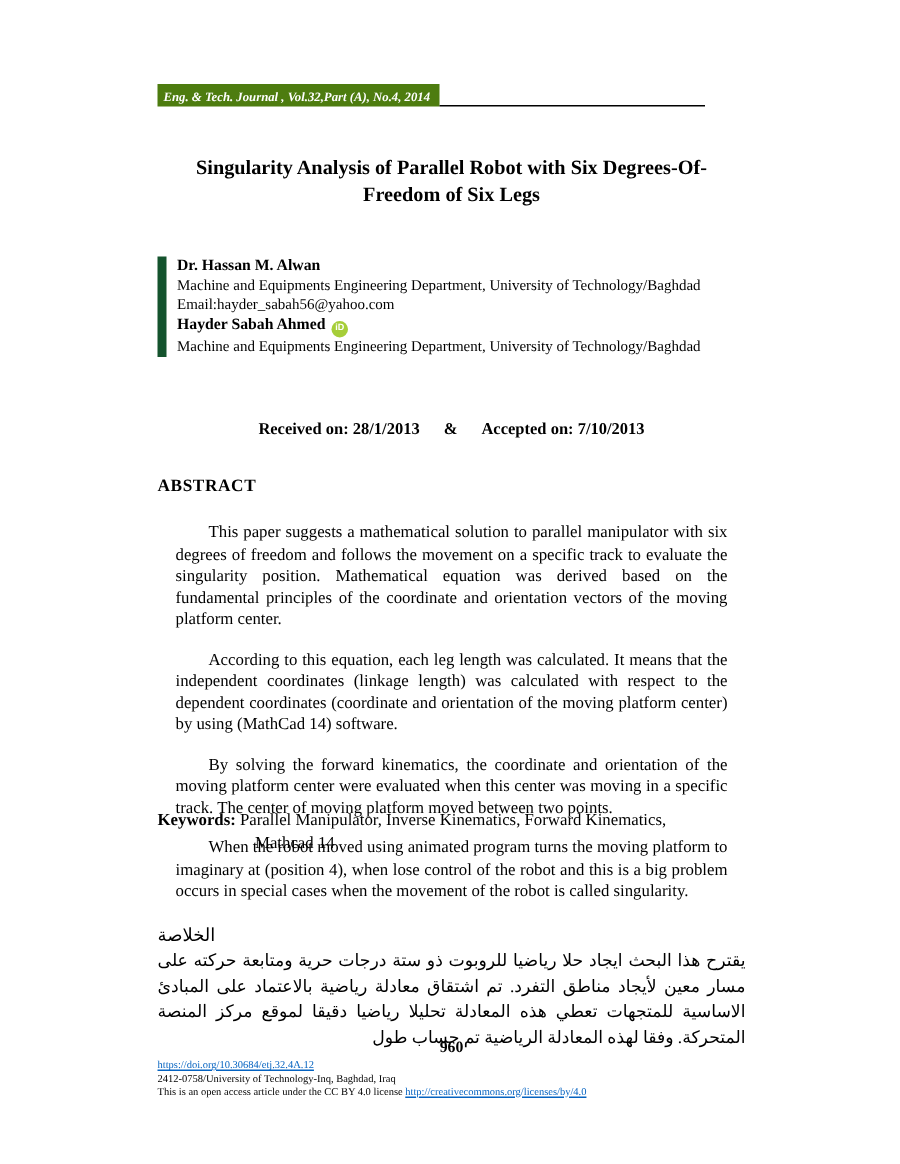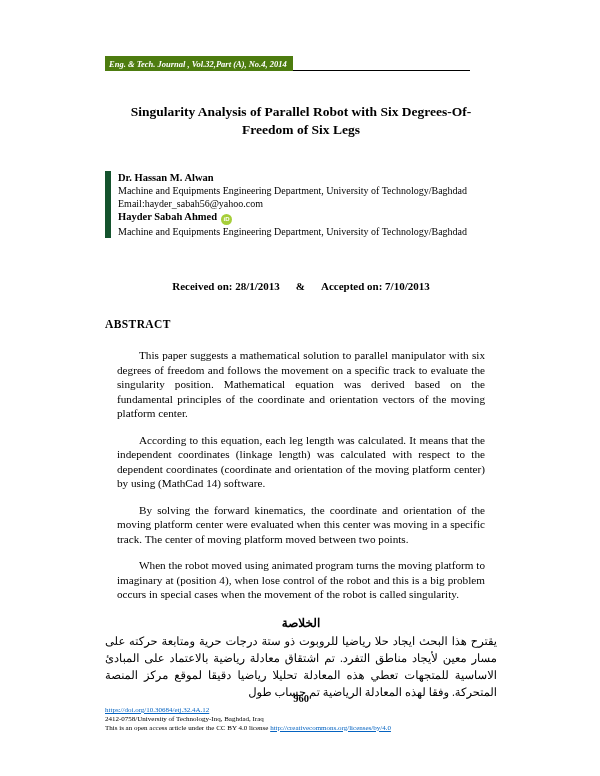--- a/index.html
+++ b/index.html
@@ -60,21 +60,21 @@
   }
   .keywords .kw-label { font-weight: bold; }
   .keywords .kw-line2 { margin-left: 65px; }
 
   .arabic-title {
     position: absolute; top: 578px; left: 105px; width: 392px;
     direction: rtl; text-align: center; font-weight: bold; font-size: 13px;
   }
   .arabic-heading {
     position: absolute; top: 616px; left: 105px; width: 392px;
-    direction: rtl; text-align: center; font-weight: bold; font-size: 12px;
+    direction: rtl; text-align: left; font-weight: normal; font-size: 12px;
   }
   .arabic-abstract {
     position: absolute; top: 633px; left: 105px; width: 392px;
     direction: rtl; text-align: justify; font-size: 11.5px; line-height: 17px;
   }
 
   .page-number {
     position: absolute; top: 693px; left: 105px; width: 392px;
     text-align: center; font-weight: bold; font-size: 10.5px;
   }
@@ -115,20 +115,27 @@
   </div>
 
   <div class="abstract-heading">ABSTRACT</div>
   <div class="abstract-body">
     <p>This paper suggests a mathematical solution to parallel manipulator with six degrees of freedom and follows the movement on a specific track to evaluate the singularity position. Mathematical equation was derived based on the fundamental principles of the coordinate and orientation vectors of the moving platform center.</p>
     <p>According to this equation, each leg length was calculated. It means that the independent coordinates (linkage length) was calculated with respect to the dependent coordinates (coordinate and orientation of the moving platform center) by using (MathCad 14) software.</p>
     <p>By solving the forward kinematics, the coordinate and orientation of the moving platform center were evaluated when this center was moving in a specific track. The center of moving platform moved between two points.</p>
     <p>When the robot moved using animated program turns the moving platform to imaginary at (position 4), when lose control of the robot and this is a big problem occurs in special cases when the movement of the robot is called singularity.</p>
   </div>
 
+  <div class="keywords">
+    <div>
+      <span class="kw-label">Keywords:</span>
+      <span>Parallel Manipulator, Inverse Kinematics, Forward Kinematics,</span>
+    </div>
+    <div class="kw-line2">Mathcad 14</div>
+  </div>
 
   <div class="arabic-heading">الخلاصة</div>
   <div class="arabic-abstract">يقترح هذا البحث ايجاد حلا رياضيا للروبوت ذو ستة درجات حرية ومتابعة حركته على مسار معين لأيجاد مناطق التفرد. تم اشتقاق معادلة رياضية بالاعتماد على المبادئ الاساسية للمتجهات تعطي هذه المعادلة تحليلا رياضيا دقيقا لموقع مركز المنصة المتحركة. وفقا لهذه المعادلة الرياضية تم حساب طول</div>
 
   <div class="page-number">960</div>
 
   <div class="footer">
     <div><a>https://doi.org/10.30684/etj.32.4A.12</a></div>
     <div>2412-0758/University of Technology-Inq, Baghdad, Iraq</div>
     <div>

